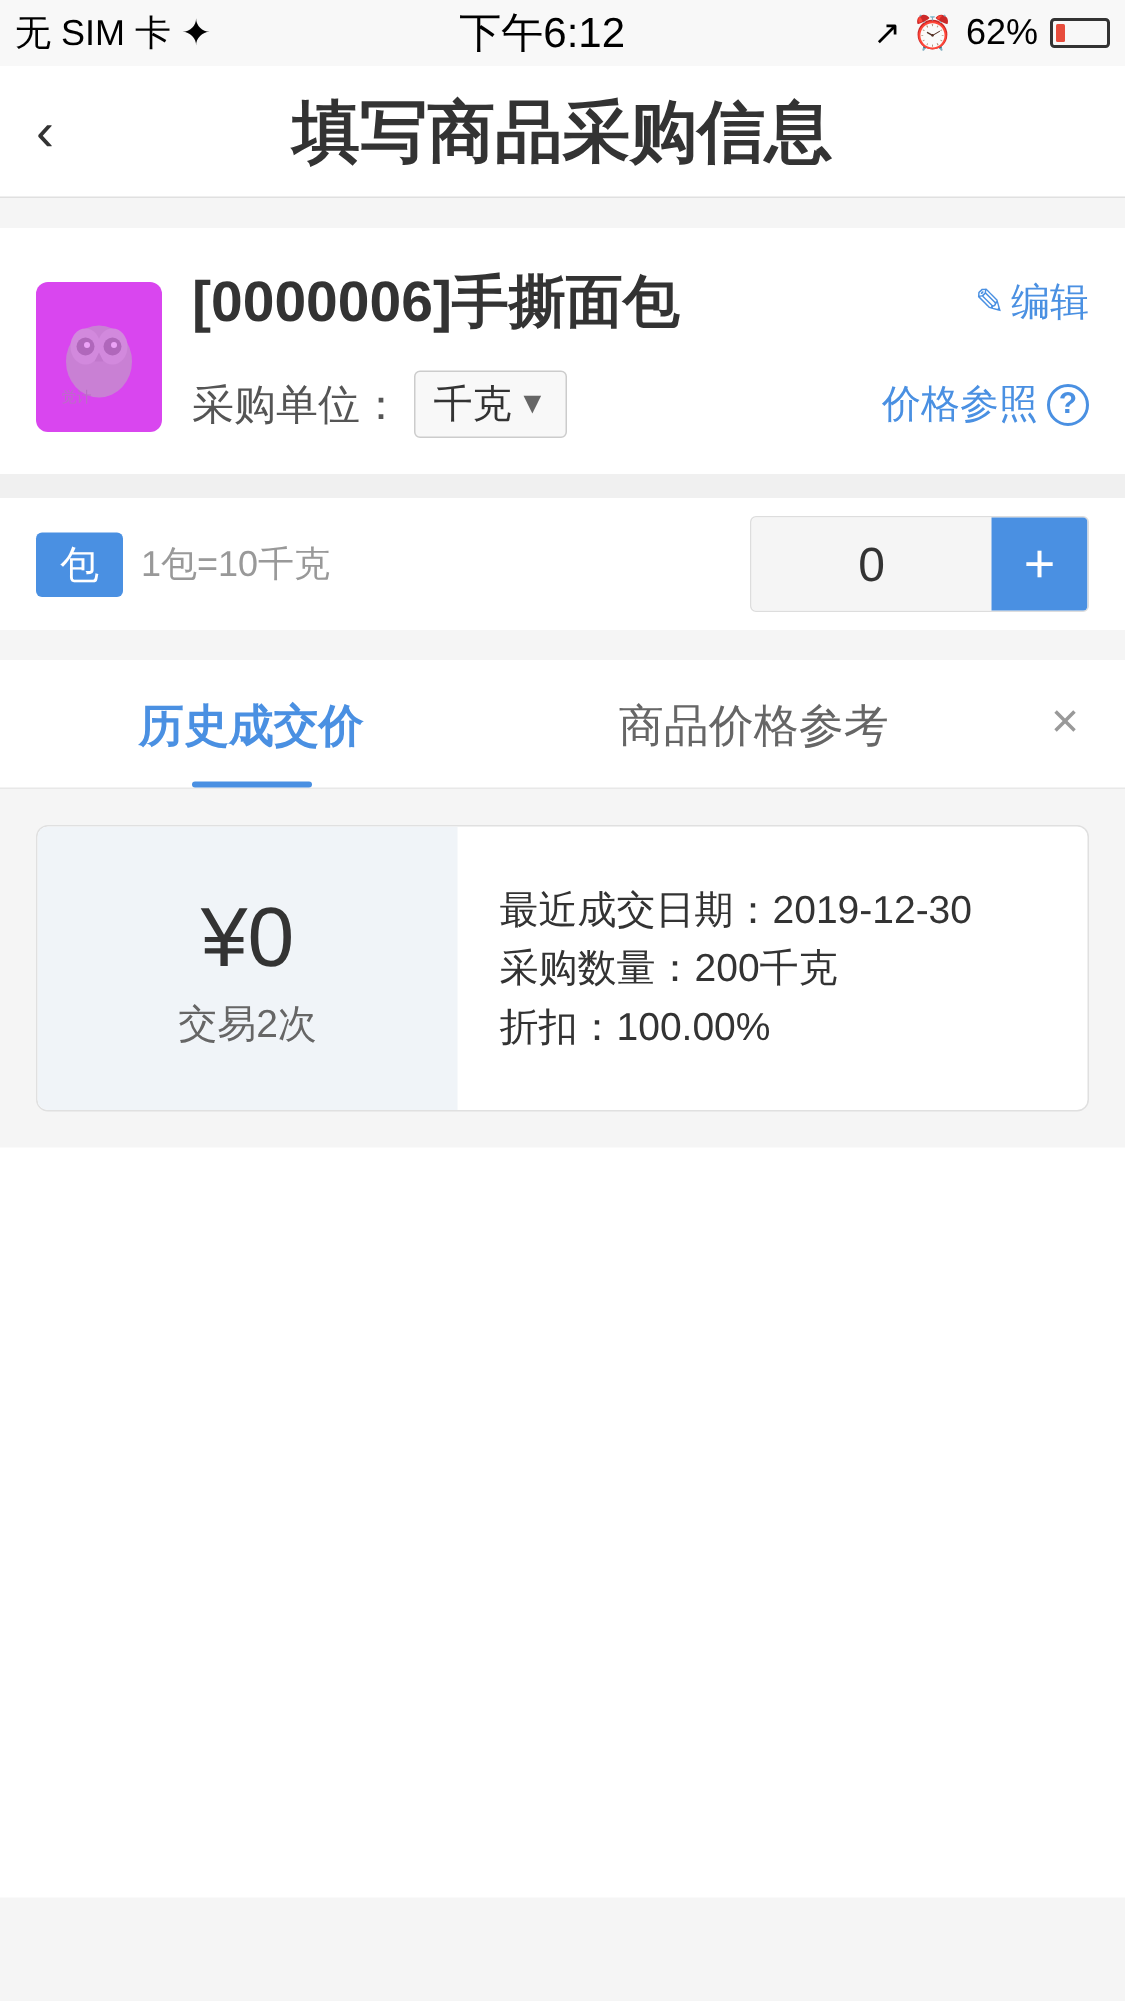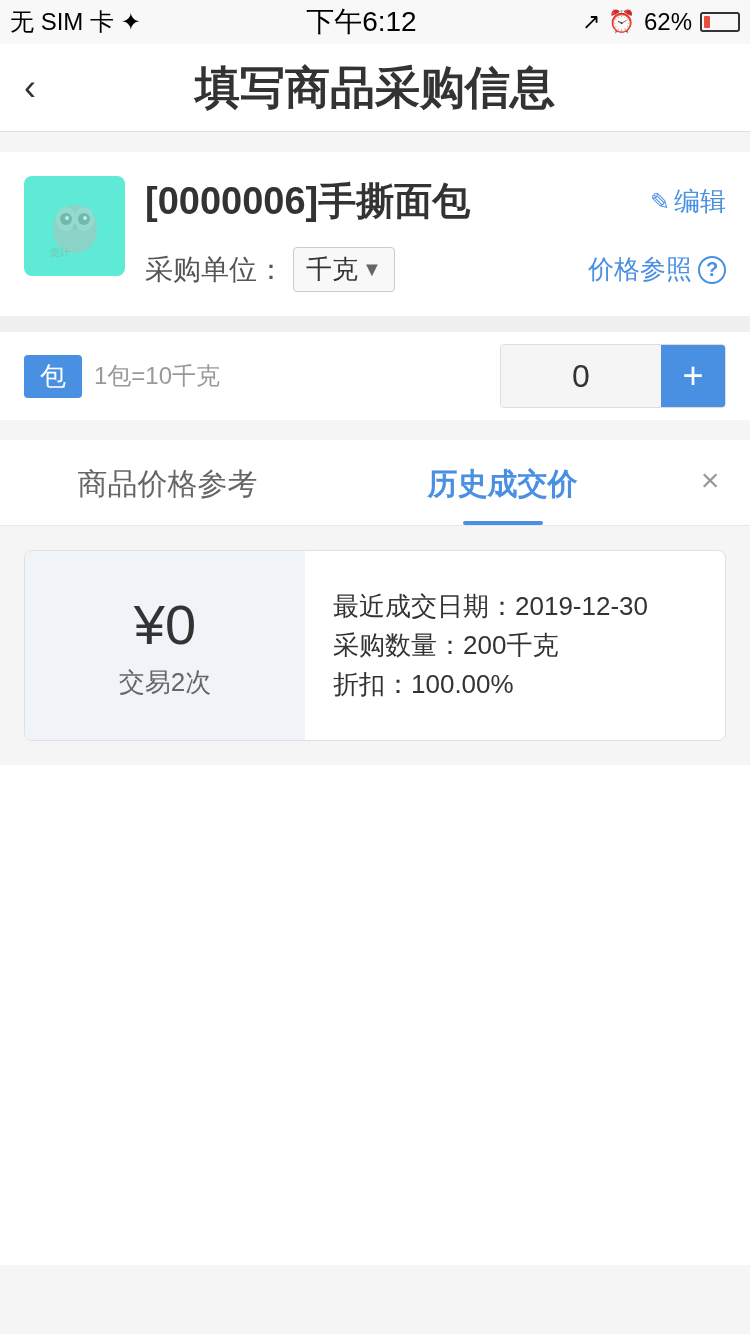--- a/index.html
+++ b/index.html
@@ -90,28 +90,29 @@
     
     .product-card {
       background: #fff;
       padding: 24px 24px;
       margin-top: 20px;
       display: flex;
       align-items: flex-start;
       gap: 20px;
     }
     .product-icon {
-      width: 101px;
+      width: 84px;
       height: 100px;
-      background: #5eead4;
+      background: #d946ef;
       border-radius: 8px;
       display: flex;
       align-items: center;
       justify-content: center;
       flex-shrink: 0;
+      margin-top: 12px;
     }
     
     .owl-svg {
       width: 70px;
       height: 70px;
       opacity: 0.5;
     }
     .product-info {
       flex: 1;
     }
@@ -405,26 +406,26 @@
     <span class="unit-badge">包</span>
     <span class="unit-conversion">1包=10千克</span>
   </div>
   <div class="quantity-input-group">
     <input class="quantity-input" type="text" value="0" readonly="" style="">
     <div class="quantity-plus">+</div>
   </div>
 </div>
 
 <div class="panel-tabs">
-  <div class="tab-item">
-    <span>商品价格参考</span>
-  </div>
   <div class="tab-item active">
     <span>历史成交价</span>
     <div class="tab-underline"></div>
+  </div>
+  <div class="tab-item">
+    <span>商品价格参考</span>
   </div>
   <div class="tab-close">×</div>
 </div>
 
 <div class="transaction-list">
   <div class="transaction-card">
     <div class="transaction-left">
       <div class="transaction-price">¥0</div>
       <div class="transaction-count">交易2次</div>
     </div>

